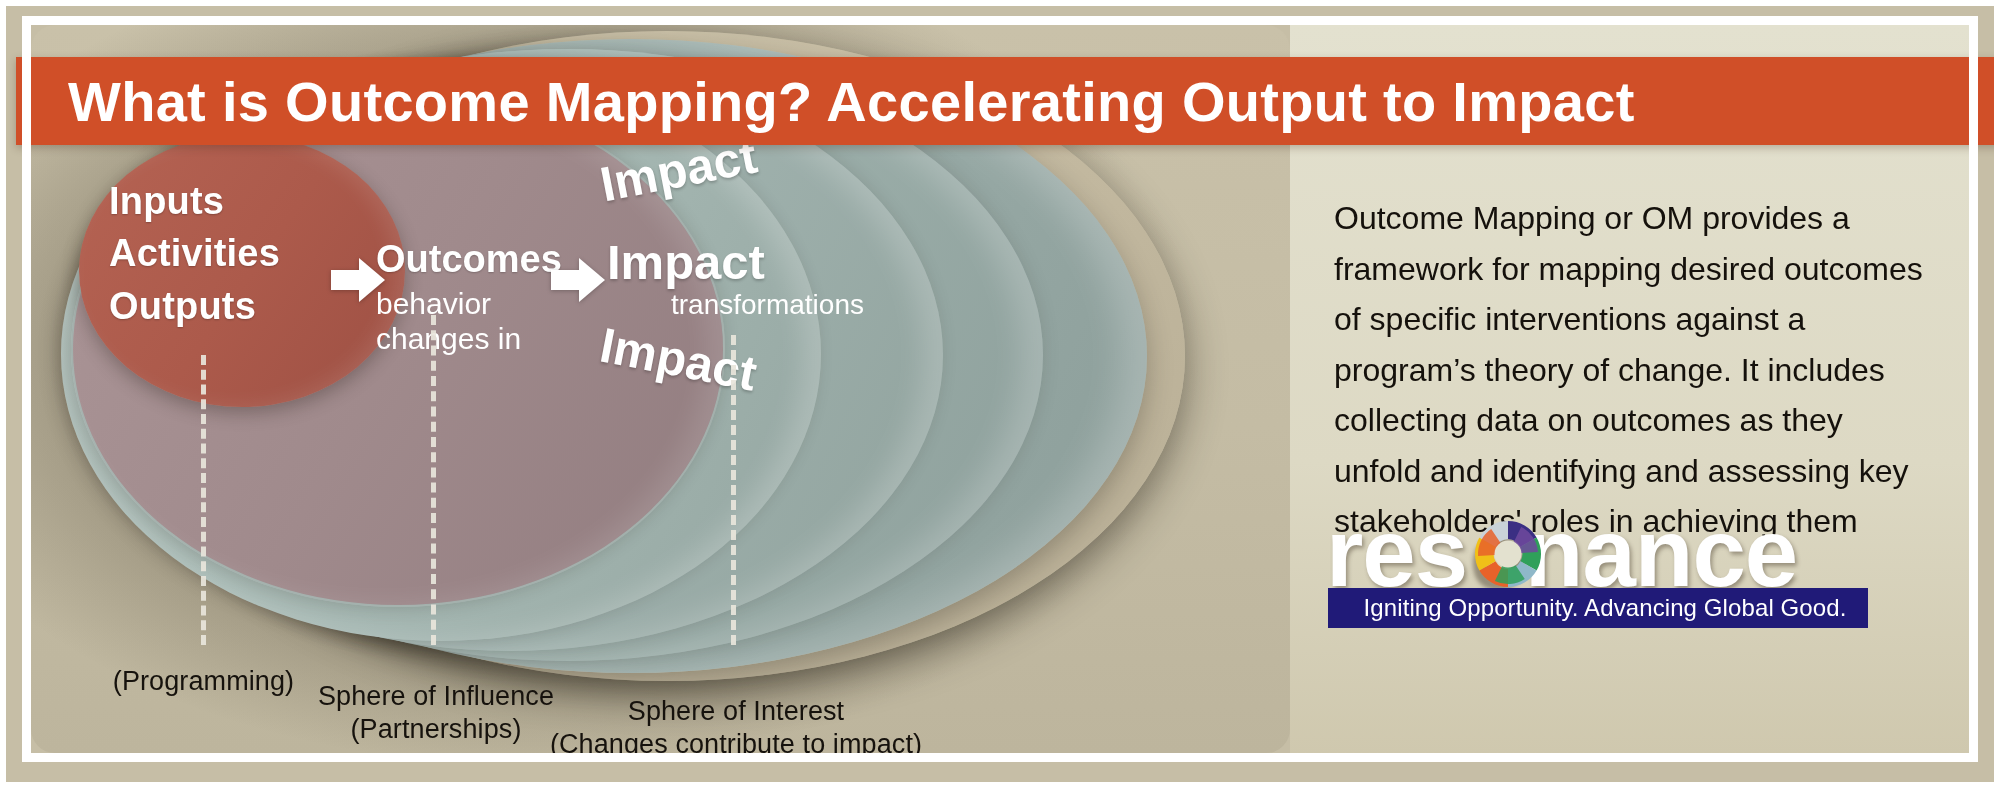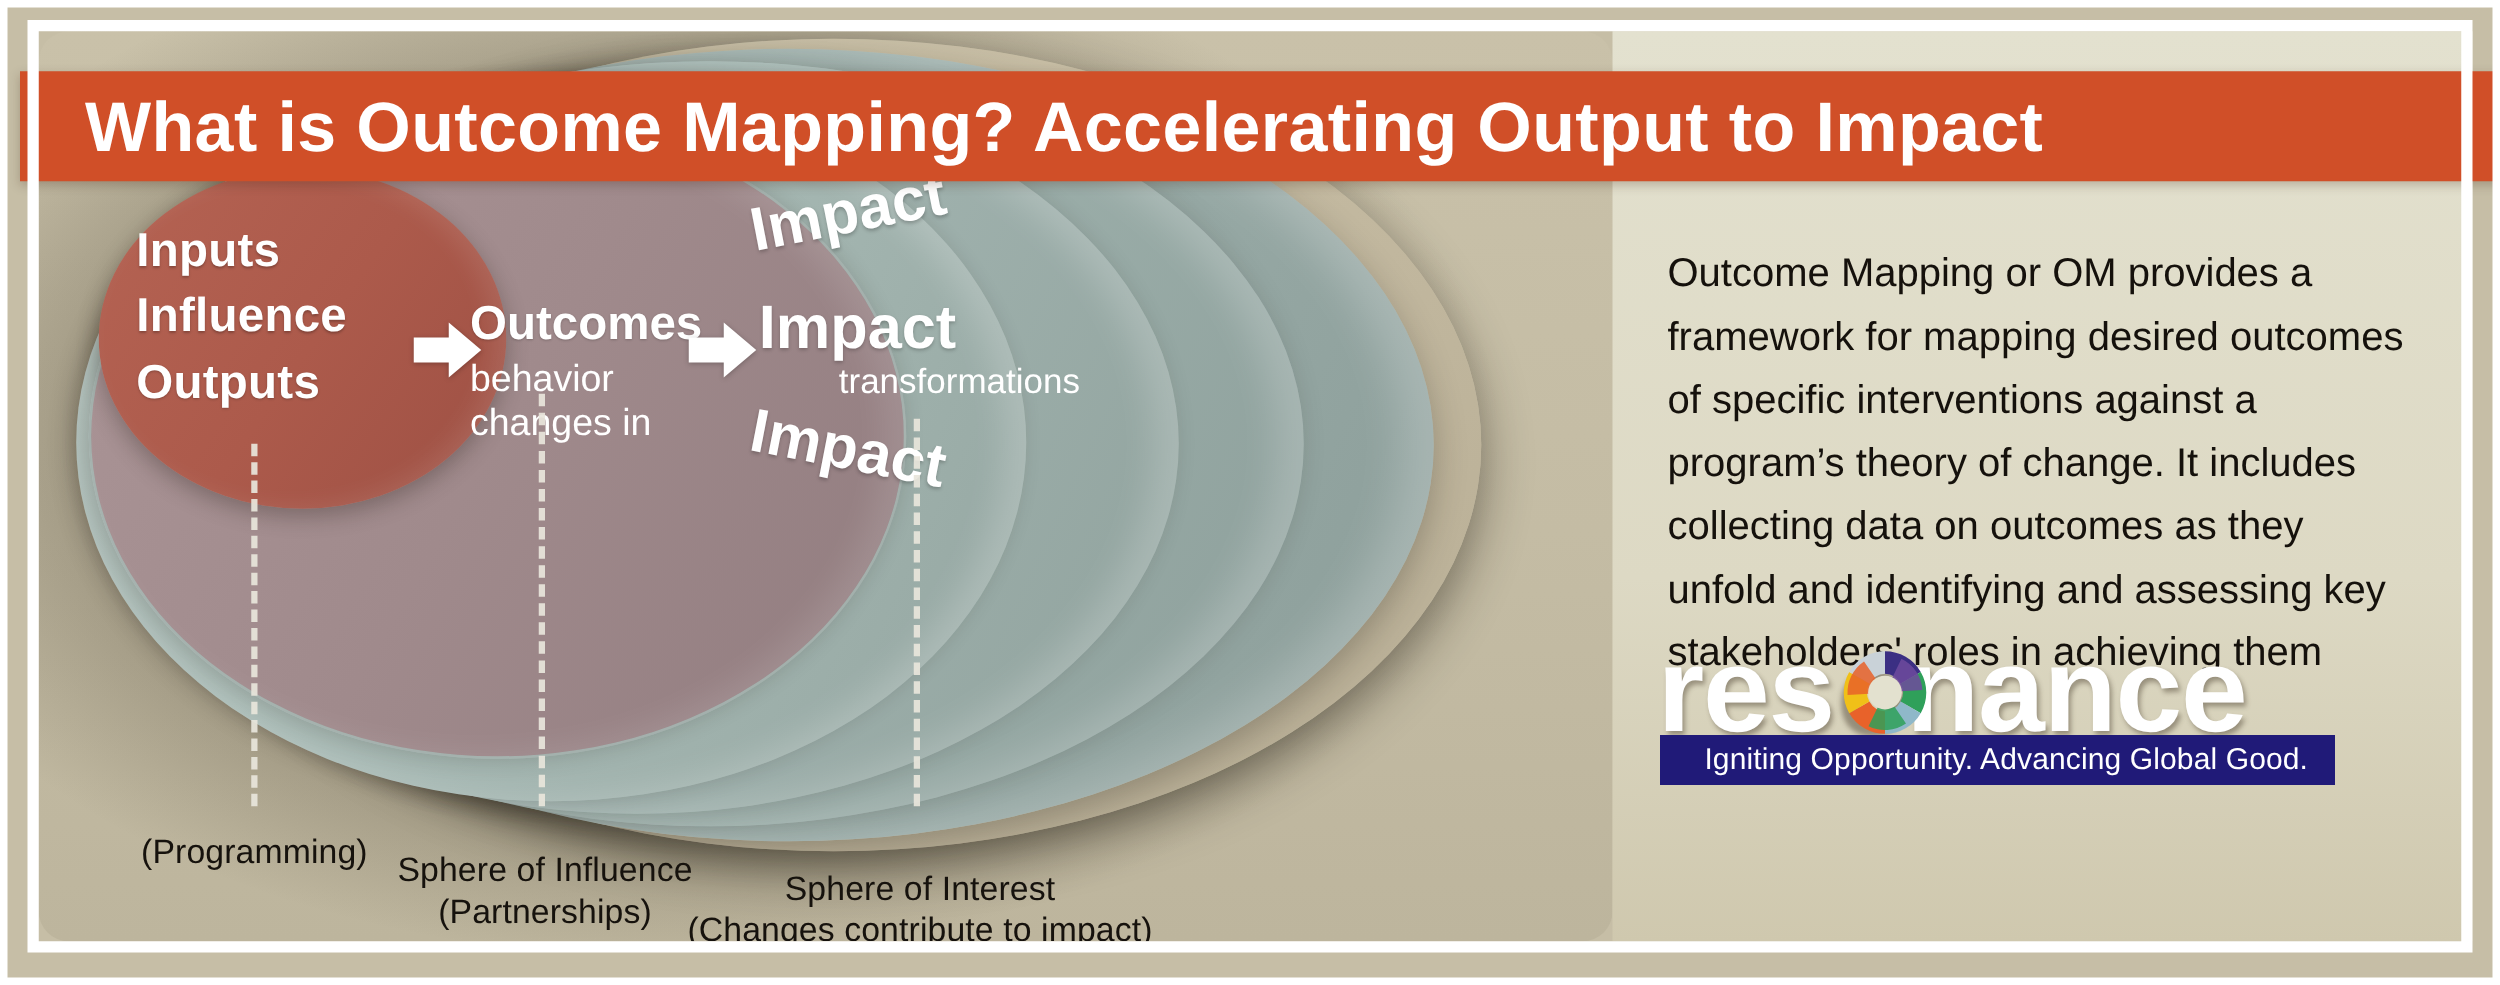--- a/index.html
+++ b/index.html
@@ -199,21 +199,21 @@
     <div class="ell" id="ell-halo"></div>
     <div class="ell" id="ell-teal4"></div>
     <div class="ell" id="ell-teal3"></div>
     <div class="ell" id="ell-teal2"></div>
     <div class="ell" id="ell-teal1"></div>
     <div class="ell" id="ell-mauve"></div>
     <div class="ell" id="ell-red"></div>
 
     <div class="sphere-text" id="red-label">
       <div>Inputs</div>
-      <div>Influence</div>
+      <div>Activities</div>
       <div>Outputs</div>
     </div>
 
     <div class="arrow" id="arrow-1">
       <div class="shaft"></div>
       <div class="head"></div>
     </div>
 
     <div class="sphere-text" id="outcomes-block">
       <div id="outcomes-title">Outcomes</div>

